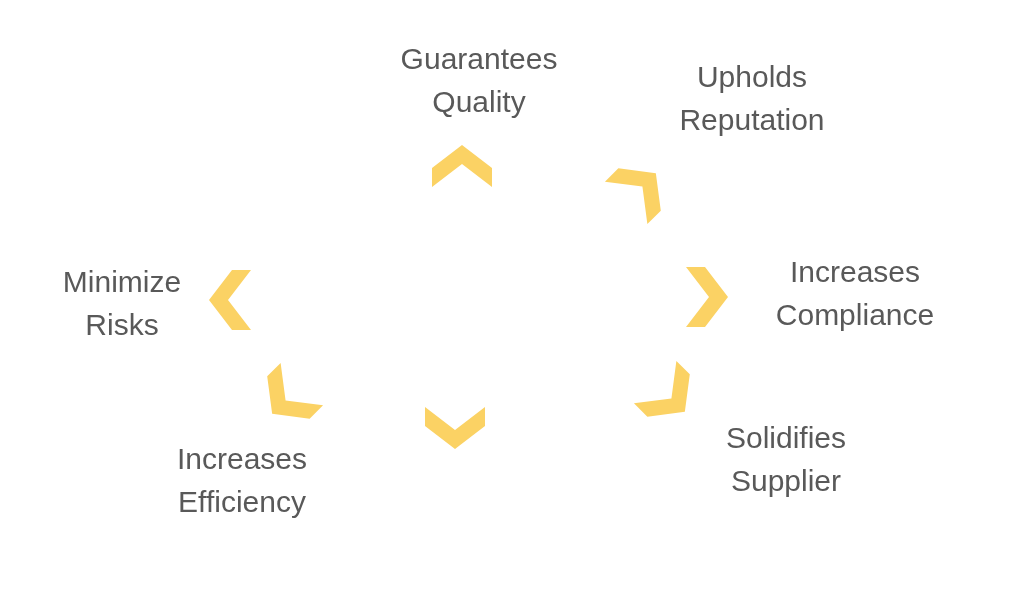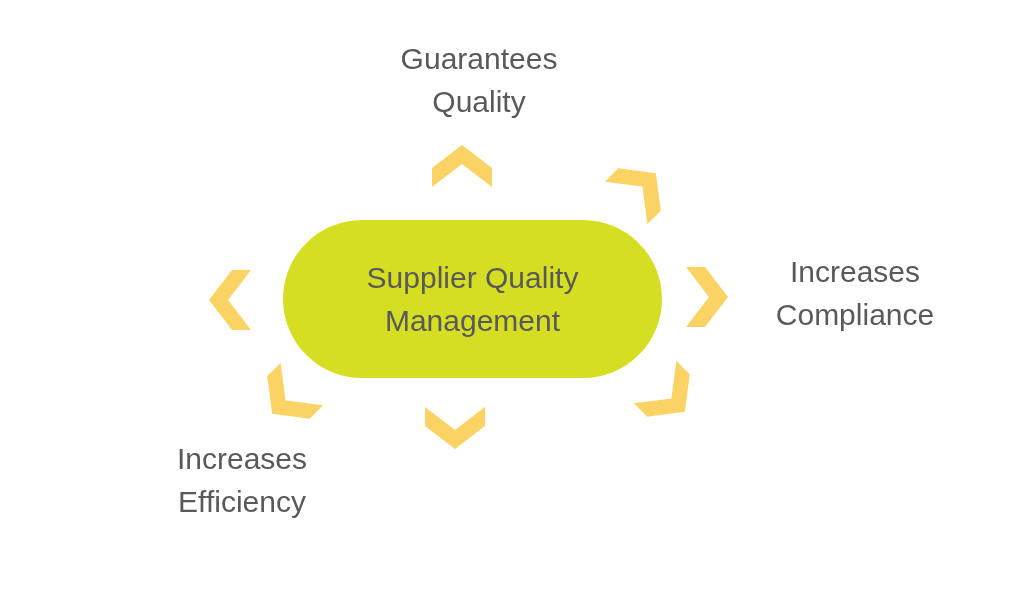--- a/index.html
+++ b/index.html
@@ -69,24 +69,20 @@
   .chv-down-right { left: 640px; top: 376px; transform: rotate(135deg); }
   .chv-down       { left: 425px; top: 407px; transform: rotate(180deg); }
   .chv-down-left  { left: 257px; top: 378px; transform: rotate(225deg); }
   .chv-left       { left: 200px; top: 279px; transform: rotate(270deg); }
 </style>
 </head>
 <body>
 
 <div class="canvas">
 
-  <div class="center-pill">
-    <div class="center-text">Supplier Quality
-Management</div>
-  </div>
 
   <div class="chevron chv-up">
     <svg viewBox="0 0 60 42">
         <polygon points="0,23 30,0 60,23 60,42 30,19 0,42"></polygon>
       </svg>
   </div>
   <div class="chevron chv-up-right">
     <svg viewBox="0 0 60 42">
         <polygon points="0,23 30,0 60,23 60,42 30,19 0,42"></polygon>
       </svg>
@@ -112,18 +108,24 @@
       </svg>
   </div>
   <div class="chevron chv-left">
     <svg viewBox="0 0 60 42">
         <polygon points="0,23 30,0 60,23 60,42 30,19 0,42"></polygon>
       </svg>
   </div>
 
   <div class="label pos-guarantees">Guarantees
 Quality</div>
+  <div class="label pos-upholds">Upholds
+Reputation</div>
   <div class="label pos-compliance">Increases
 Compliance</div>
+  <div class="label pos-solidifies">Solidifies
+Supplier</div>
   <div class="label pos-efficiency">Increases
 Efficiency</div>
+  <div class="label pos-minimize">Minimize
+Risks</div>
 
 </div>
 
 </body></html>

